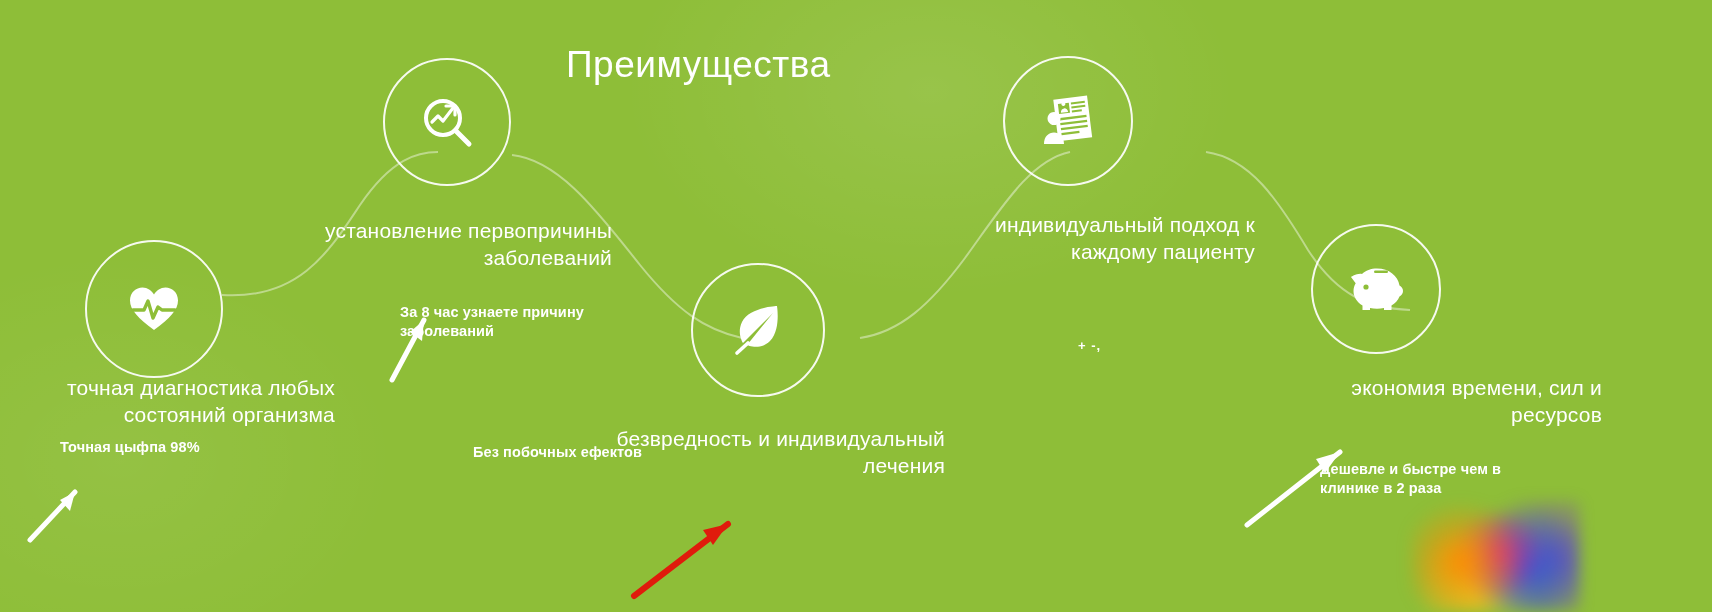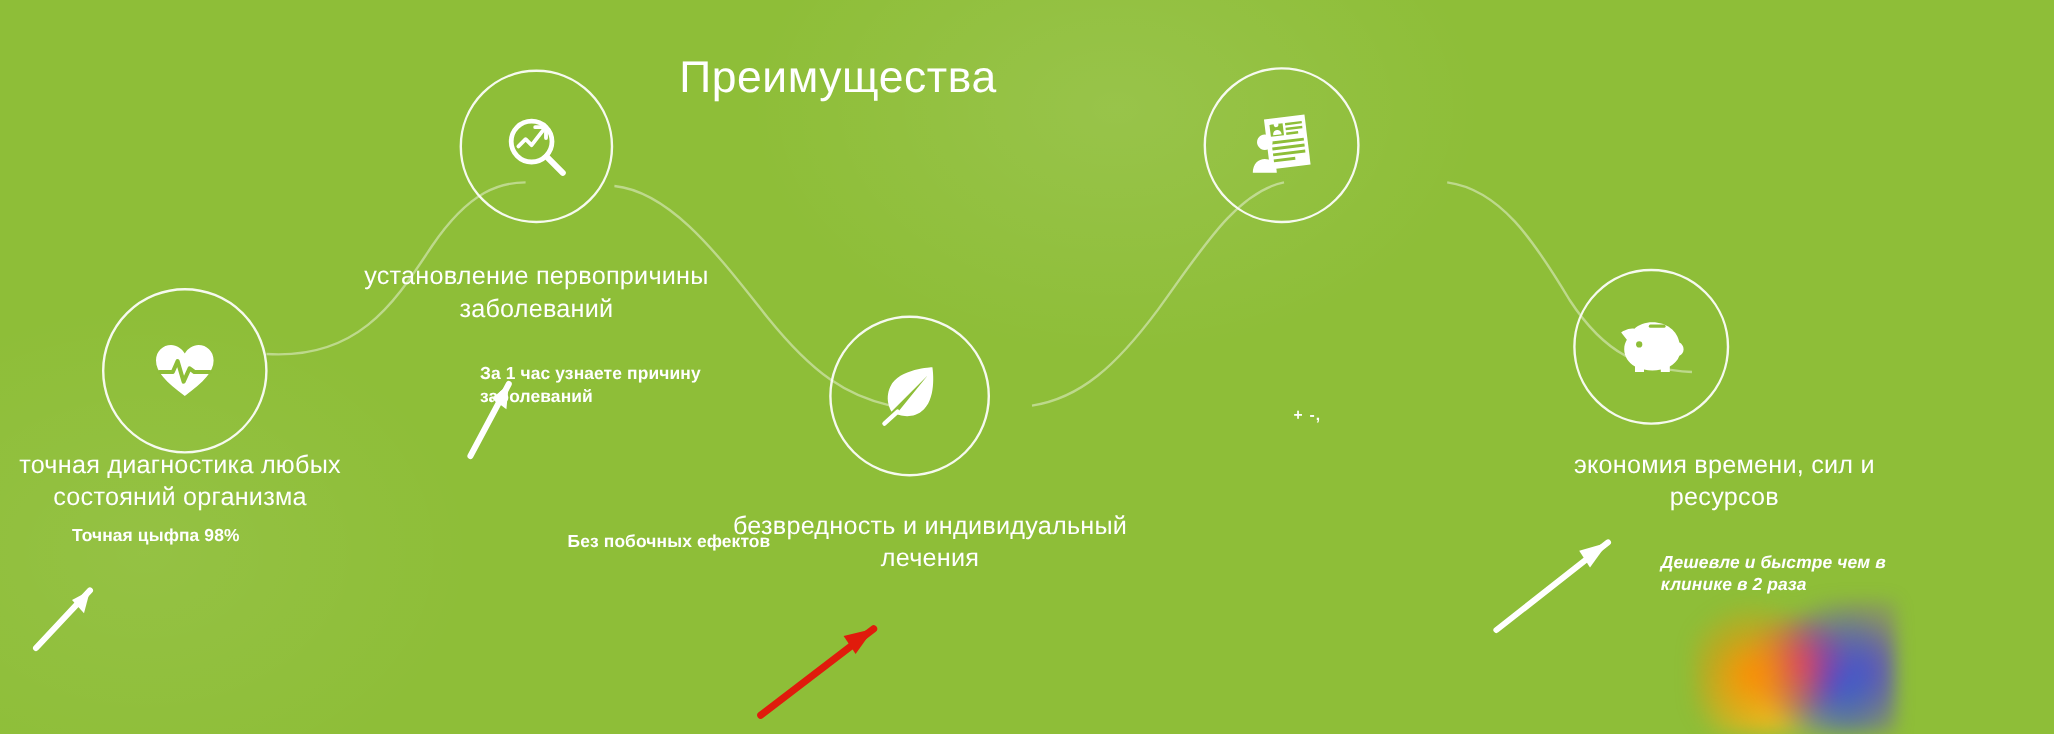--- a/index.html
+++ b/index.html
@@ -16,21 +16,21 @@
     background:radial-gradient(ellipse at center,rgba(255,255,255,.09) 0%,rgba(255,255,255,0) 70%);}
   #glow-b{left:-160px;top:250px;width:560px;height:420px;
     background:radial-gradient(ellipse at center,rgba(255,255,255,.06) 0%,rgba(255,255,255,0) 70%);}
 
   svg.curve-layer{position:absolute;left:0;top:0;width:1712px;height:612px;pointer-events:none;}
 
   .node{position:absolute;border-radius:50%;border:2px solid rgba(255,255,255,.92);
     display:flex;align-items:center;justify-content:center;box-sizing:border-box;}
   .node svg{display:block;}
 
-  .caption{position:absolute;color:#ffffff;text-align:center;line-height:1.28;
+  .caption{position:absolute;color:#ffffff;text-align:right;line-height:1.28;
     font-size:21px;font-weight:400;letter-spacing:.2px;}
 
   .note{position:absolute;color:#ffffff;font-size:14.5px;font-weight:700;line-height:1.32;letter-spacing:.1px;}
 
   #page-title{position:absolute;left:566px;top:44px;width:440px;text-align:left;
     color:#ffffff;font-size:37px;font-weight:400;letter-spacing:.5px;}
 
   .tiny-mark{position:absolute;color:#fff;font-size:13px;font-weight:700;letter-spacing:1px;}
 
   #rainbow{position:absolute;left:1410px;top:500px;width:170px;height:112px;
@@ -91,21 +91,21 @@
     <span>
       <svg width="54" height="54" viewBox="0 0 54 54">
         <circle cx="23" cy="23" r="17" fill="none" stroke="#ffffff" stroke-width="4"></circle>
         <path d="M35.5,35.5 L49,49" stroke="#ffffff" stroke-width="5" stroke-linecap="round"></path>
         <path d="M12,27 L18,21 L23,26 L33,13" fill="none" stroke="#ffffff" stroke-width="3.2" stroke-linejoin="round" stroke-linecap="round"></path>
         <path d="M26,11 L35,11 L35,20" fill="none" stroke="#ffffff" stroke-width="3.2" stroke-linejoin="round" stroke-linecap="round"></path>
       </svg>
     </span>
   </div>
   <div class="caption" style="left:282px;top:218px;width:330px;">установление первопричины заболеваний</div>
-  <div class="note" style="left:400px;top:303px;width:215px;">За 1 час узнаете причину заболеваний</div>
+  <div class="note" style="left:400px;top:303px;width:215px;">За 8 час узнаете причину заболеваний</div>
 
   <div class="node" style="left:691px;top:263px;width:134px;height:134px;">
     <span>
       <svg width="50" height="54" viewBox="0 0 50 54">
         <path d="M44,3 C44,3 16,4 9,19 C3.5,30.5 10,40 10,40 L40,10 L14,42 C14,42 27,48 37,38 C48,27 44,3 44,3 Z" fill="#ffffff"></path>
         <path d="M4,50 L15,40" stroke="#ffffff" stroke-width="3.6" stroke-linecap="round"></path>
       </svg>
     </span>
   </div>
   <div class="caption" style="left:605px;top:426px;width:340px;">безвредность и индивидуальный лечения</div>
@@ -123,28 +123,29 @@
           <rect x="33" y="17" width="10" height="2" fill="#8ebe38"></rect>
           <rect x="20" y="23" width="27" height="2.4" fill="#8ebe38"></rect>
           <rect x="20" y="28" width="27" height="2.4" fill="#8ebe38"></rect>
           <rect x="20" y="33" width="27" height="2.4" fill="#8ebe38"></rect>
           <rect x="20" y="38" width="18" height="2.4" fill="#8ebe38"></rect>
         </g>
         <path d="M14,31 a6.5,6.5 0 1,1 0.01,0 M4,50 c0,-7.6 4.6,-11.6 10,-11.6 c5.4,0 10,4 10,11.6 Z" fill="#ffffff"></path>
       </svg>
     </span>
   </div>
+  <div class="caption" style="left:905px;top:212px;width:350px;">индивидуальный подход к каждому пациенту</div>
   <div class="tiny-mark" style="left:1078px;top:338px;">+ -,</div>
 
   <div class="node" style="left:1311px;top:224px;width:130px;height:130px;">
     <span>
       <svg width="58" height="48" viewBox="0 0 58 48">
         <path d="M15,9 C18.5,5.5 24,3.5 30,3.5 C42,3.5 51,11 52.5,20.5 C54.5,21.5 56,23.5 56,26 C56,28.5 54.5,30.5 52.5,31.5 C51,35.5 48,38.5 44.5,40.5 L44.5,45 L37,45 L37,43 C34.8,43.5 32.5,43.8 30,43.8 C27.5,43.8 25.2,43.5 23,43 L23,45 L15.5,45 L15.5,40.5 C10,37.2 6.5,32 6.5,26 C6.5,23.2 7.3,20.5 8.7,18.2 L4,12 C4,12 10,8 15,9 Z" fill="#ffffff"></path>
         <circle cx="19" cy="22" r="2.6" fill="#8ebe38"></circle>
         <rect x="27" y="5.5" width="14" height="2.6" rx="1.3" fill="#8ebe38"></rect>
       </svg>
     </span>
   </div>
   <div class="caption" style="left:1272px;top:375px;width:330px;">экономия времени, сил и ресурсов</div>
-  <div class="note" style="left:1384px;top:460px;width:220px;font-style:italic;">Дешевле и быстре чем в клинике в 2 раза</div>
+  <div class="note" style="left:1320px;top:460px;width:220px;">Дешевле и быстре чем в клинике в 2 раза</div>
 
   <div id="rainbow"></div>
 </div>
 
 </body></html>

